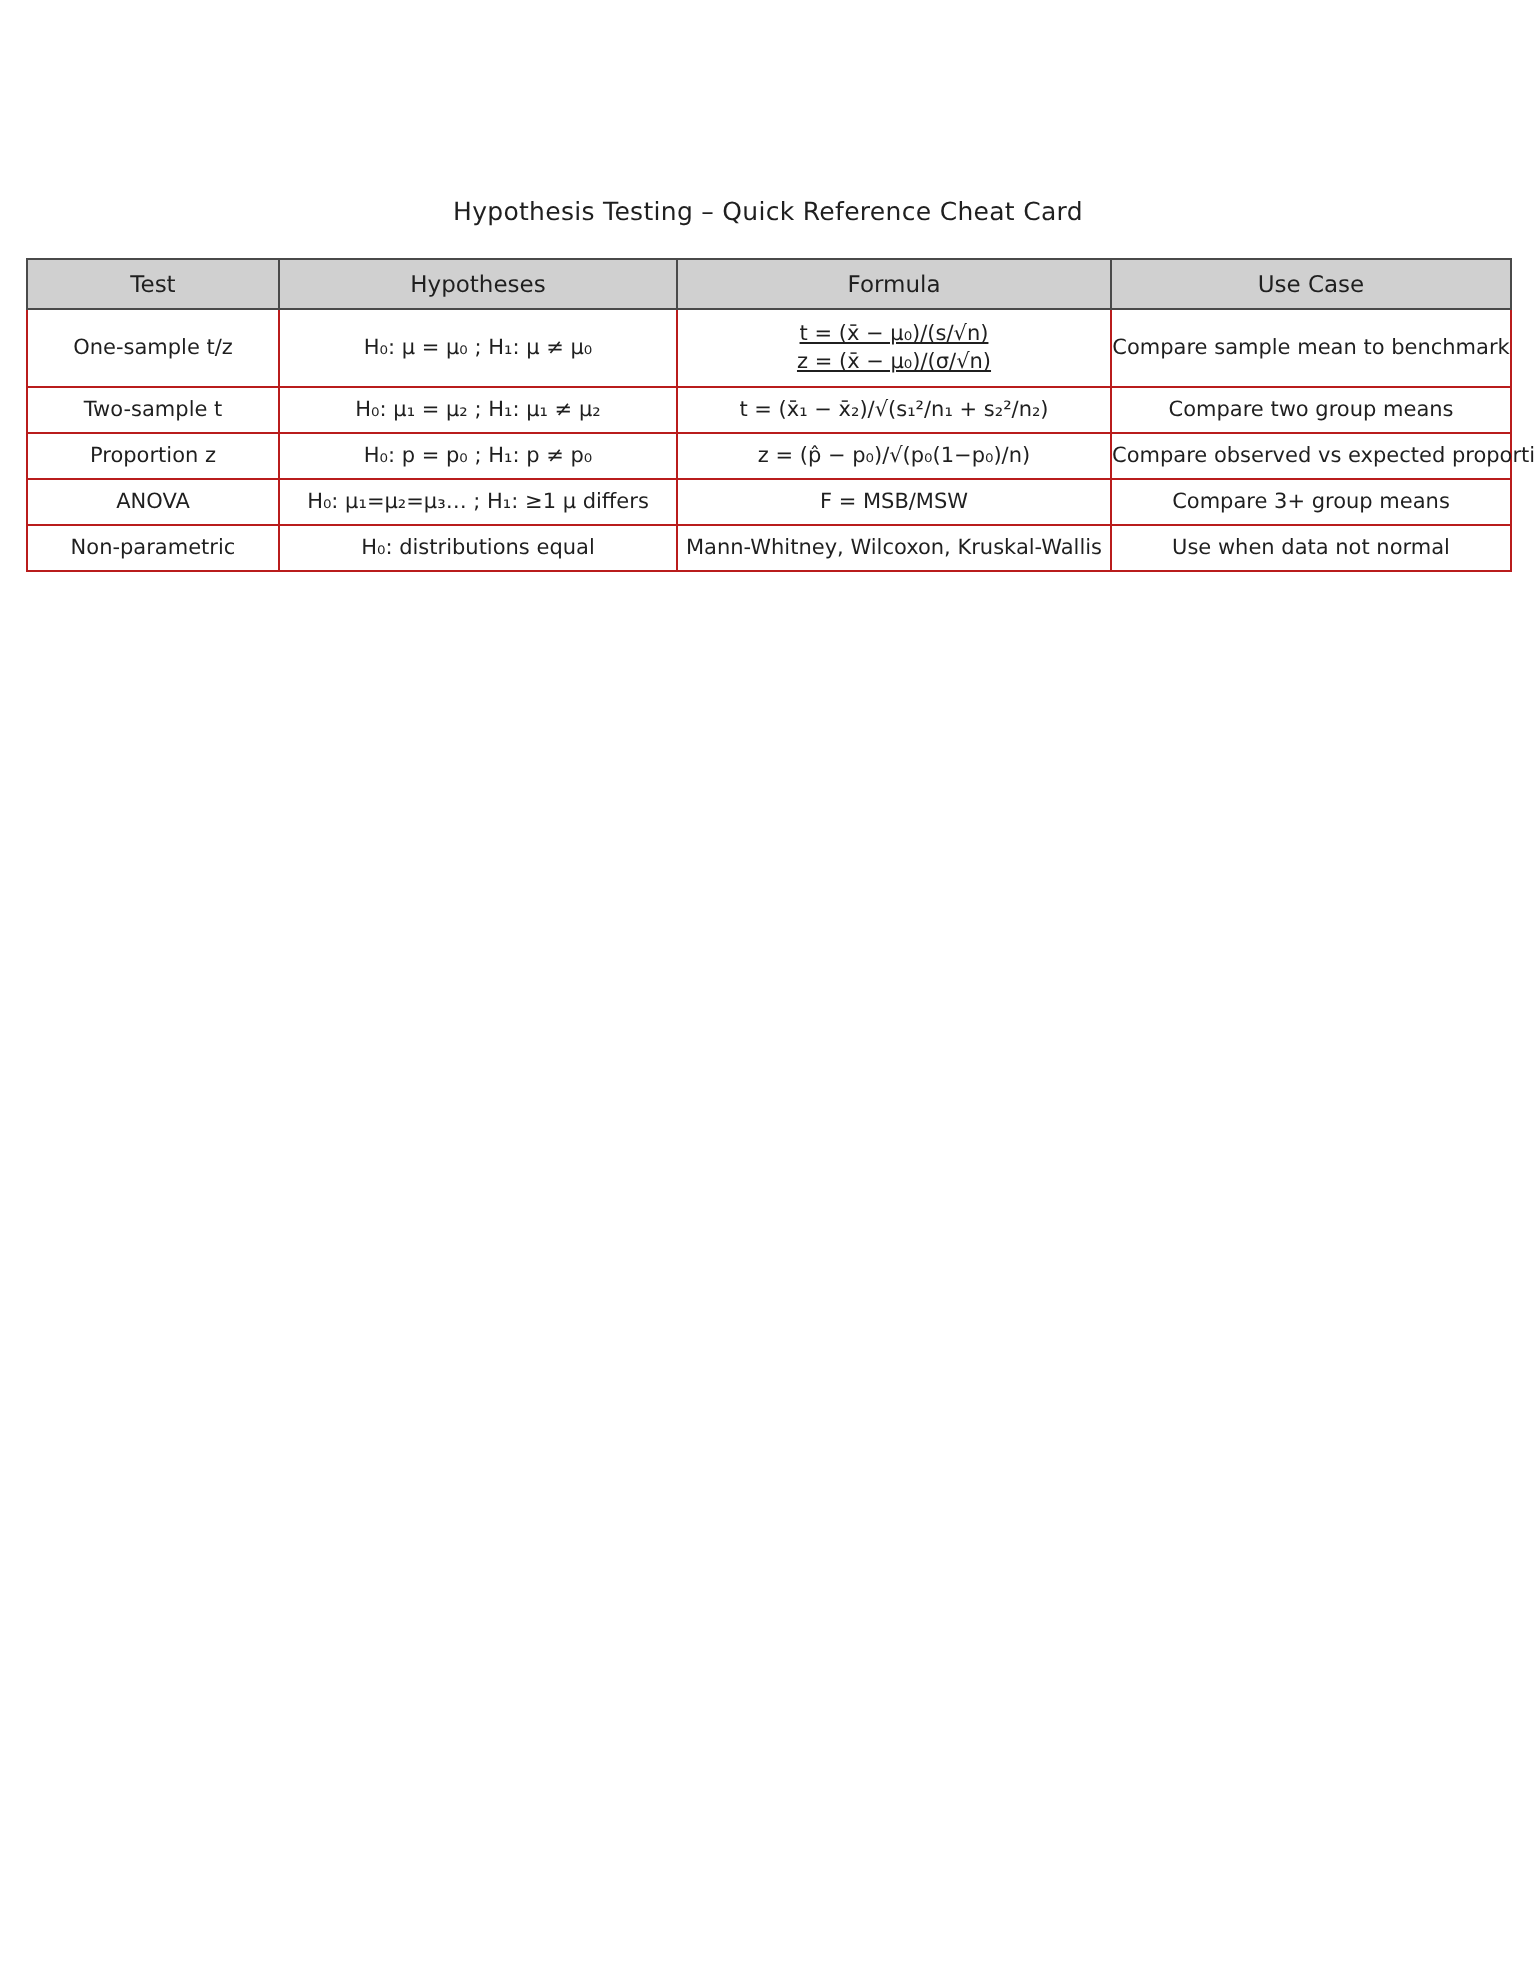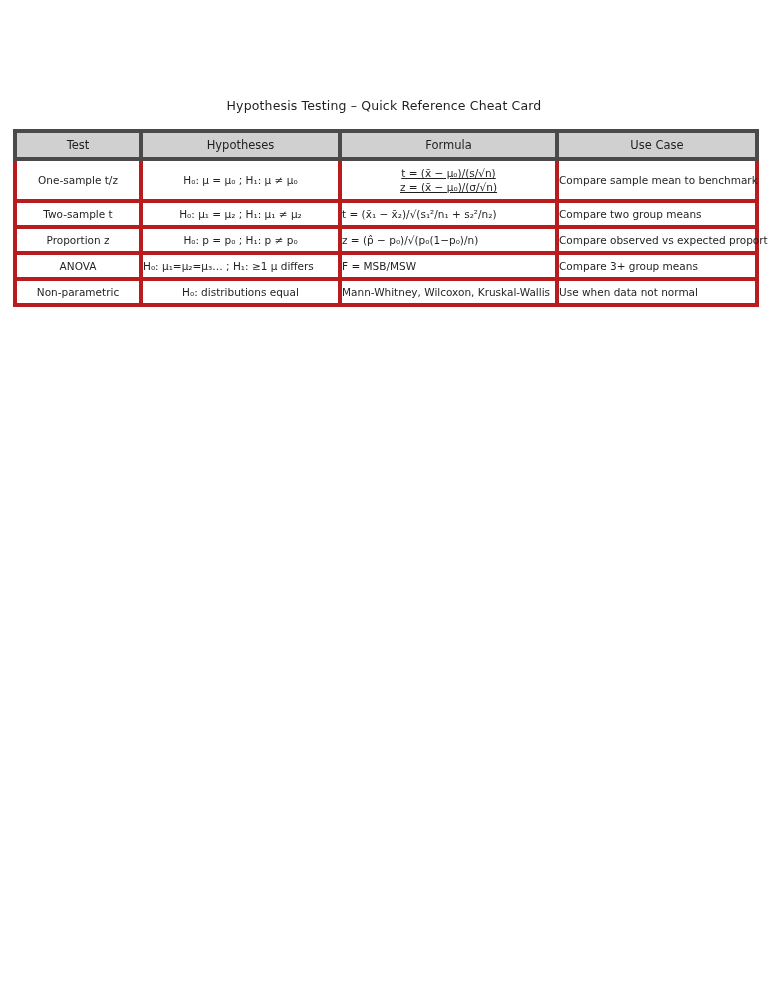--- a/index.html
+++ b/index.html
@@ -36,21 +36,21 @@
     table-layout: fixed;
   }
 
   #cheat-table col.c-test     { width: 126px; }
   #cheat-table col.c-hyp      { width: 199px; }
   #cheat-table col.c-formula  { width: 217px; }
   #cheat-table col.c-usecase  { width: 200px; }
 
   #cheat-table th,
   #cheat-table td {
-    border: 4px solid #b91c1c;
+    border: 1px solid #b91c1c;
     padding: 0;
     text-align: center;
     vertical-align: middle;
     font-weight: normal;
     overflow: visible;
     white-space: nowrap;
   }
 
   #cheat-table thead th {
     background: #d0d0d0;
@@ -88,21 +88,21 @@
   .cell-two-line span {
     display: block;
     white-space: nowrap;
     text-decoration: underline;
   }
 
   
   .overflow-center {
     display: block;
     width: 100%;
-    text-align: left;
+    text-align: center;
     white-space: nowrap;
     overflow: visible;
   }
 </style>
 </head>
 <body>
 
 <div id="page-title">Hypothesis Testing – Quick Reference Cheat Card</div>
 
 <table id="cheat-table">

